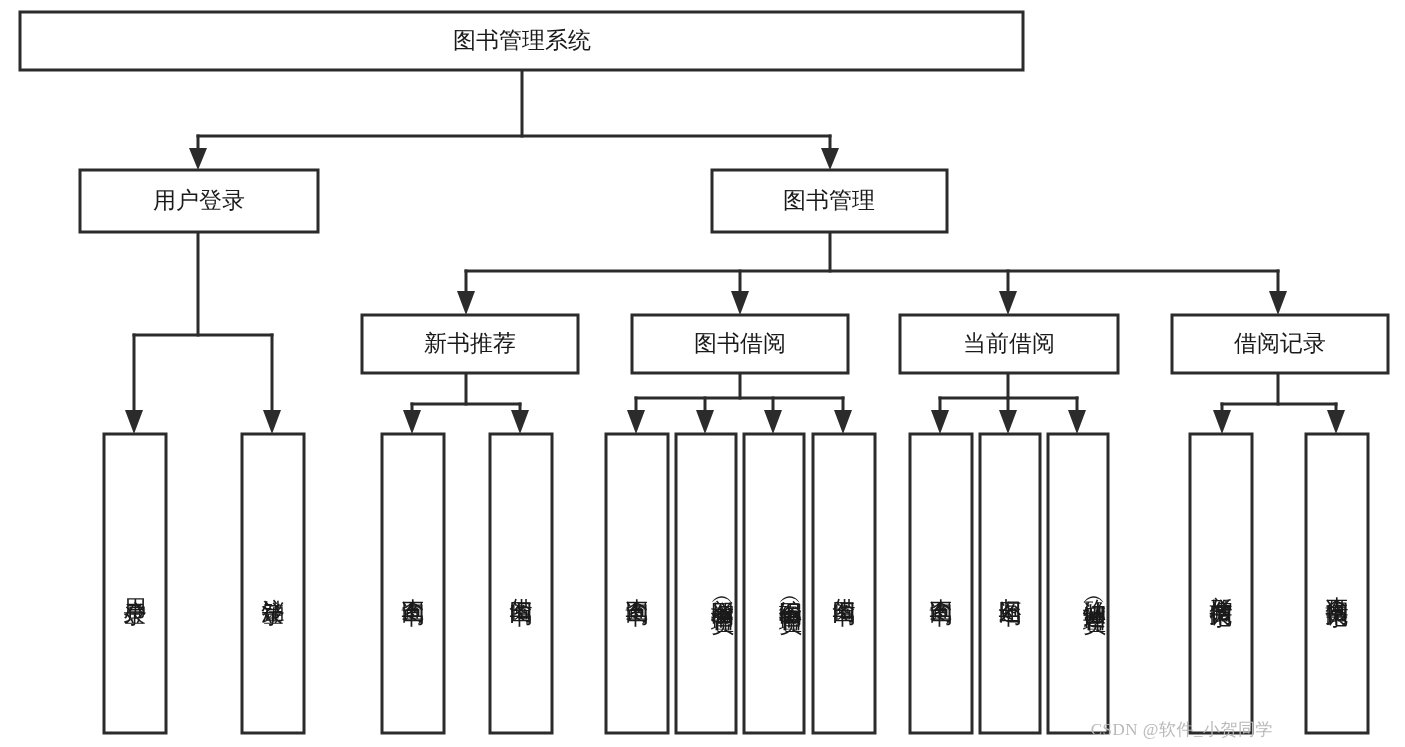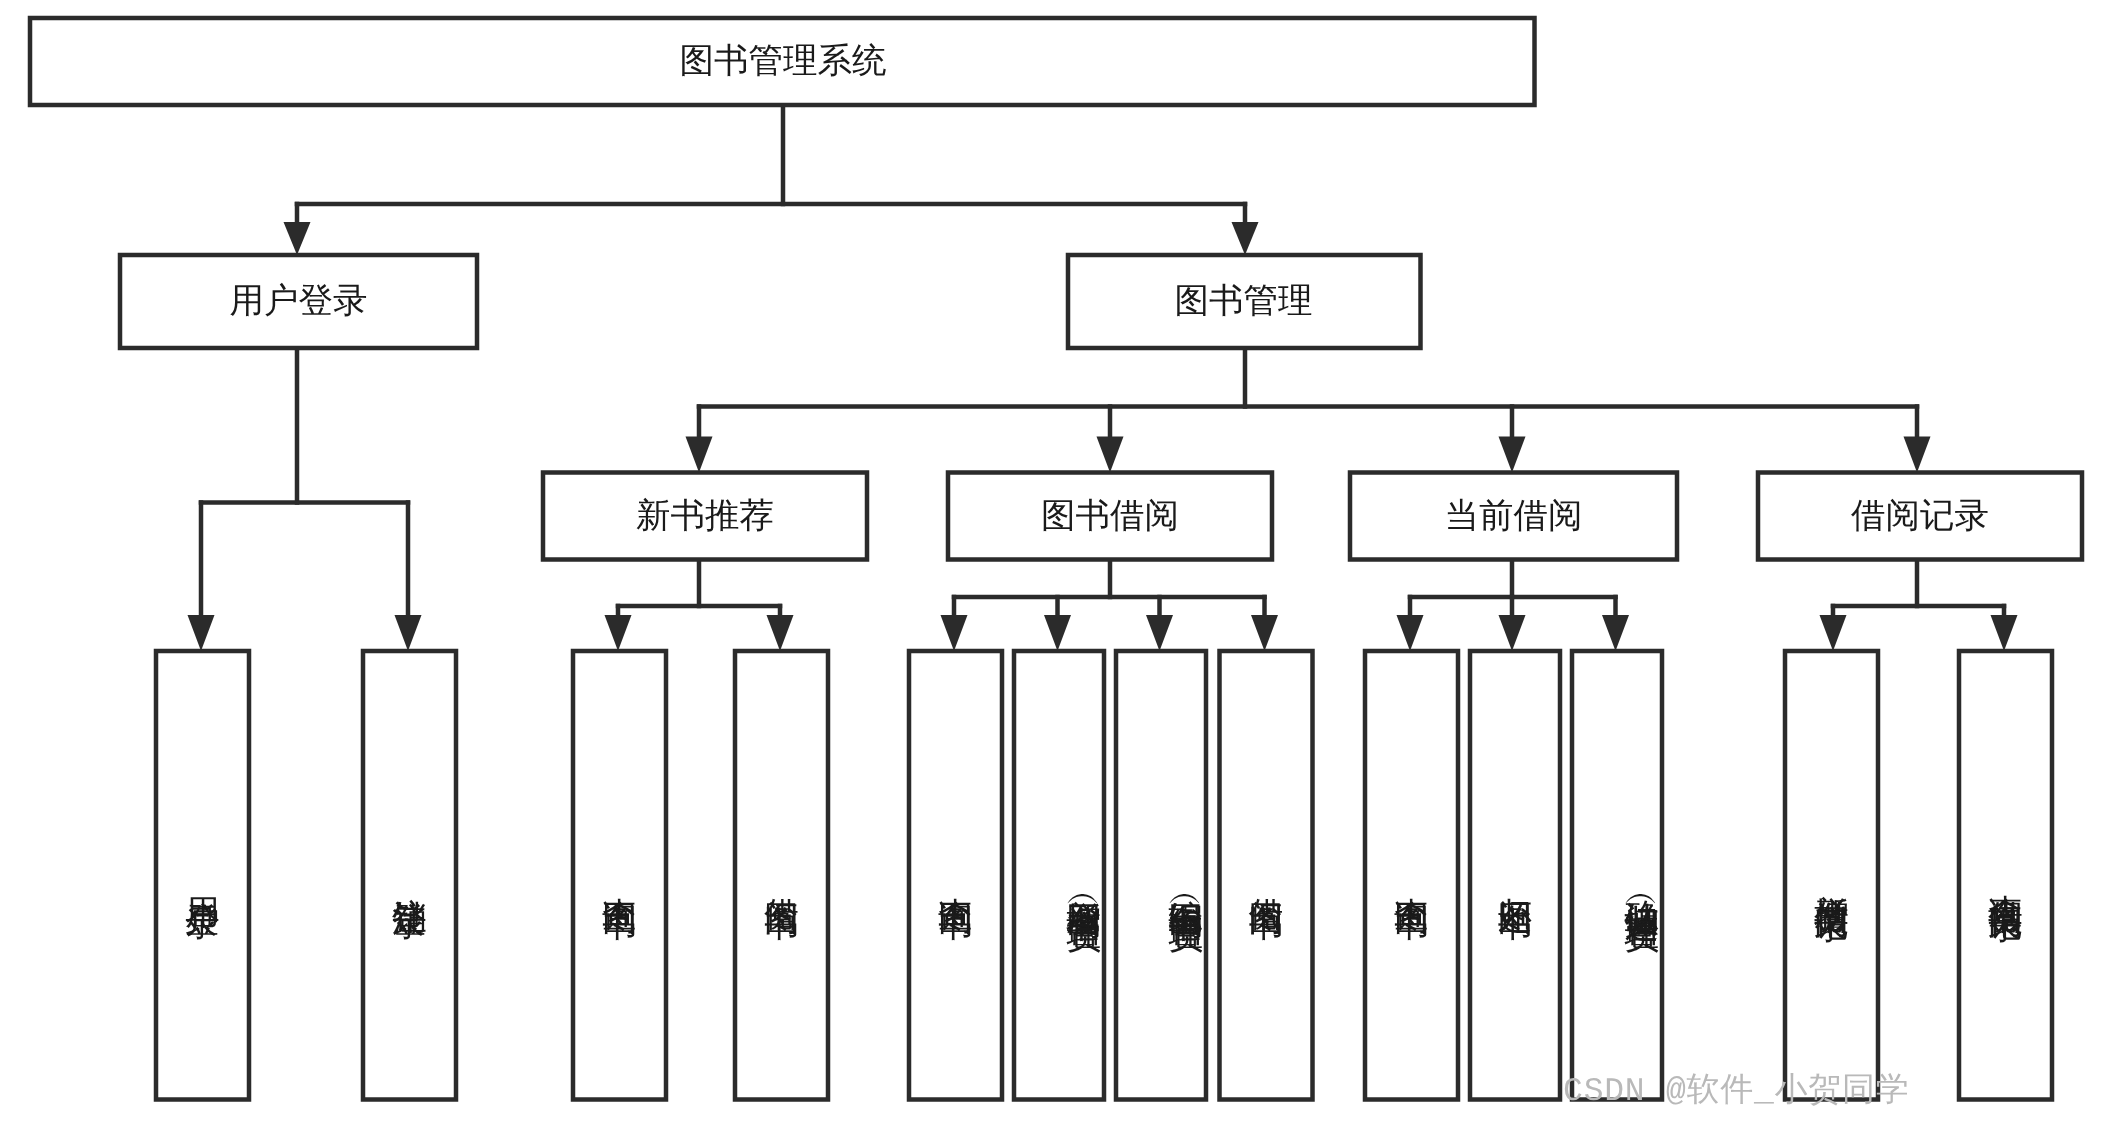--- a/index.html
+++ b/index.html
@@ -61,22 +61,22 @@
     display: flex;
     align-items: center;
     justify-content: center;
     white-space: nowrap;
     pointer-events: none;
   }
   #watermark {
     position: absolute;
     right: 10px;
     bottom: 6px;
-    font-family: Liberation Mono, monospace;
-    font-size: 22px;
+    font-family: Liberation Serif, serif;
+    font-size: 17px;
     color: #b9b9b9;
     white-space: nowrap;
     letter-spacing: 0.5px;
     margin-top: 36px;
   }
 </style>
 </head>
 <body>
 
 <div id="diagram-root">

